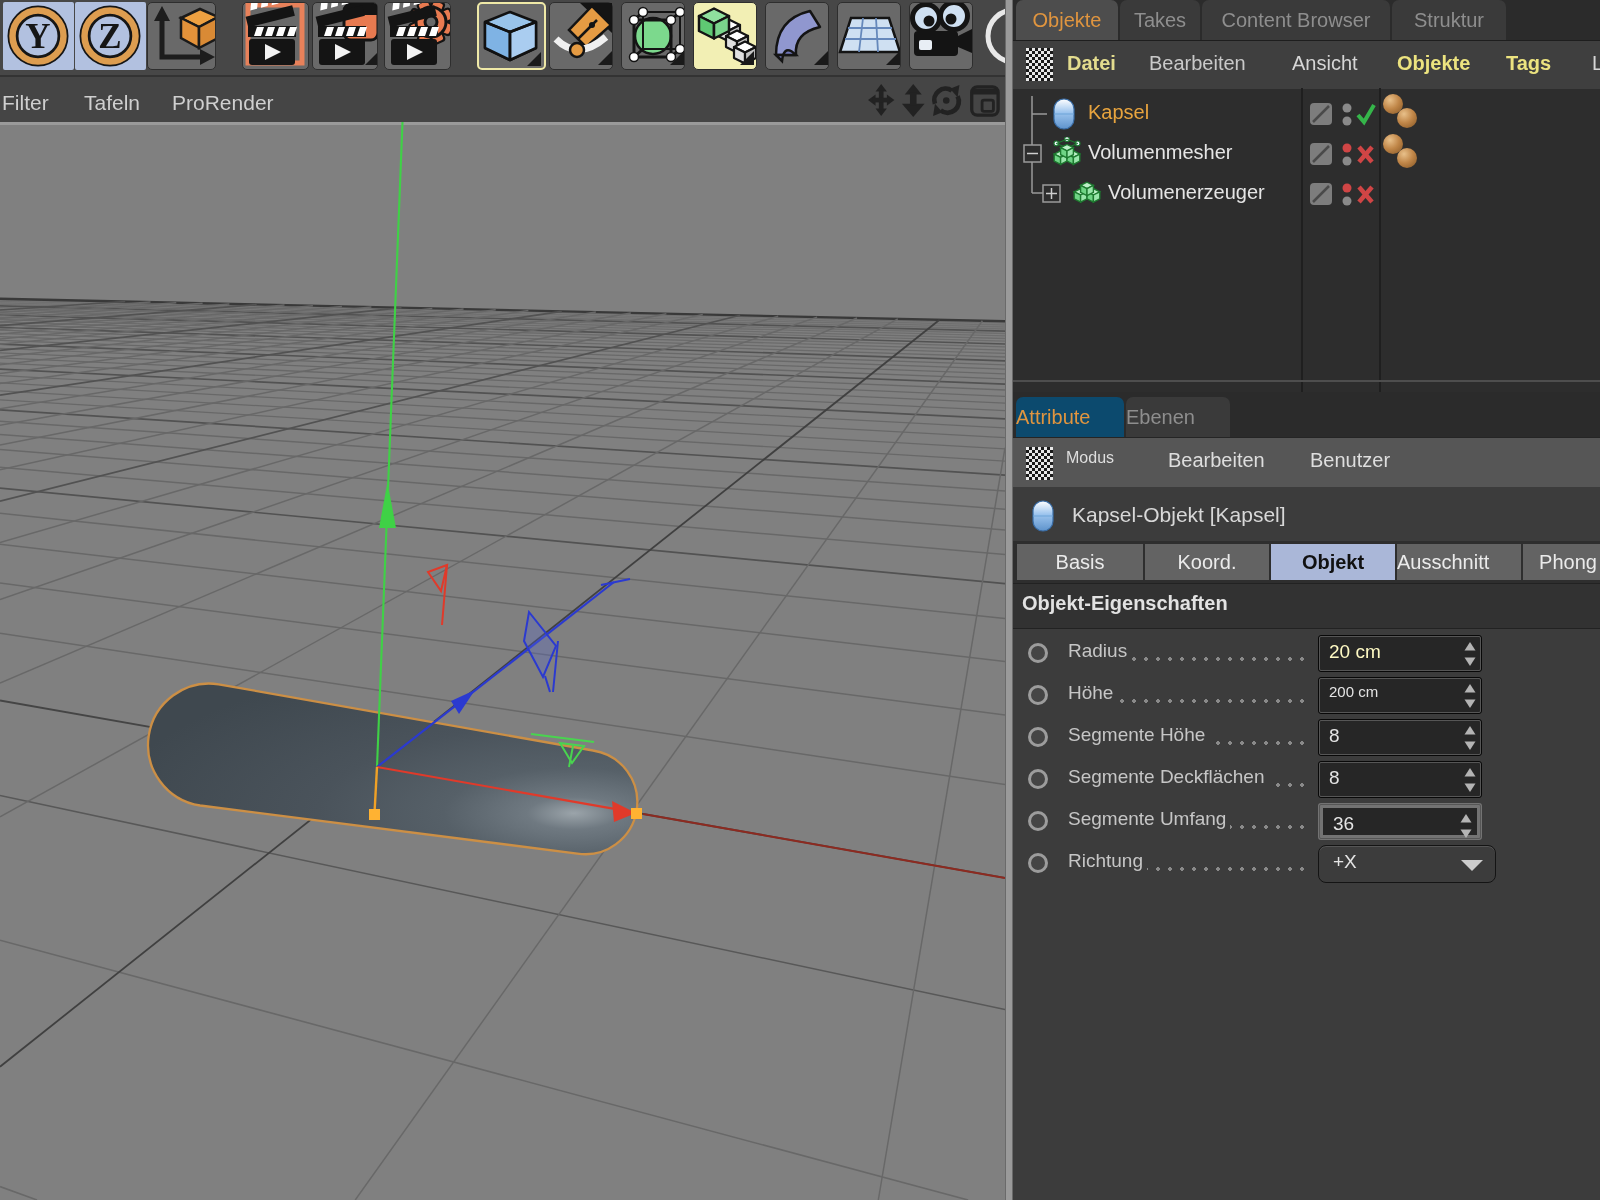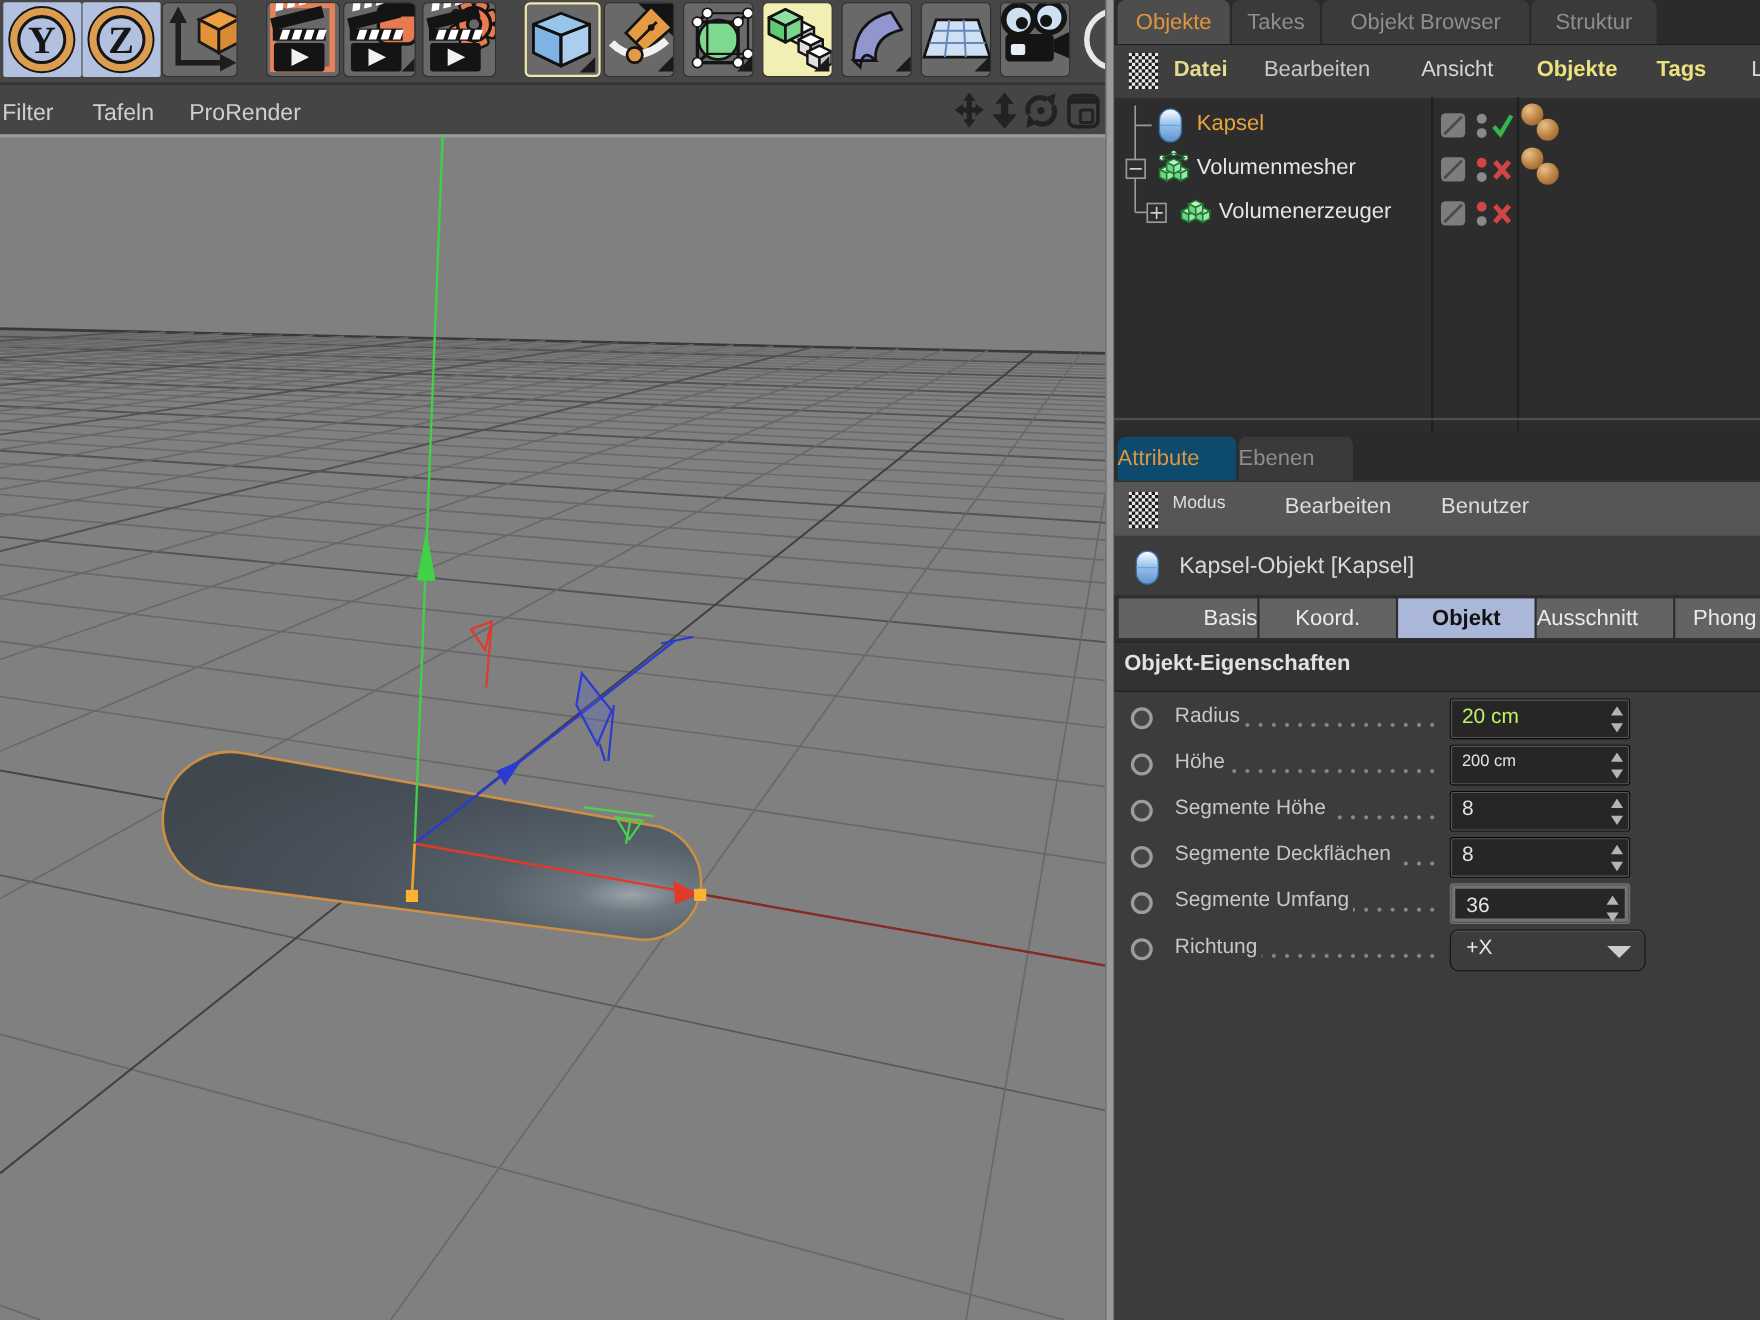--- a/index.html
+++ b/index.html
@@ -351,21 +351,21 @@
 
 </svg>
 </div>
 
 <div style="position:absolute;left:1005px;top:0;width:8px;height:1200px;background:#9a9a9a;border-left:1px solid #6a6a6a;border-right:1px solid #6a6a6a;box-sizing:border-box"></div>
 
 <div style="position:absolute;left:1013px;top:0;width:587px;height:392px;background:#2d2d2d">
  <div style="position:absolute;left:0;top:0;width:587px;height:40px;background:#2b2b2b"></div>
  <div style="position:absolute;left:3px;top:0px;width:102px;height:40px;background:#4d4d4d;border-radius:7px 7px 0 0;color:#e0953f;font-size:20px;text-align:center;line-height:40px">Objekte</div>
     <div style="position:absolute;left:107px;top:0px;width:80px;height:40px;background:#3a3a3a;border-radius:7px 7px 0 0;color:#8e8e8e;font-size:20px;text-align:center;line-height:40px">Takes</div>
-    <div style="position:absolute;left:189px;top:0px;width:188px;height:40px;background:#3a3a3a;border-radius:7px 7px 0 0;color:#8e8e8e;font-size:20px;text-align:center;line-height:40px">Objekt Browser</div>
+    <div style="position:absolute;left:189px;top:0px;width:188px;height:40px;background:#3a3a3a;border-radius:7px 7px 0 0;color:#8e8e8e;font-size:20px;text-align:center;line-height:40px">Content Browser</div>
     <div style="position:absolute;left:379px;top:0px;width:114px;height:40px;background:#3a3a3a;border-radius:7px 7px 0 0;color:#8e8e8e;font-size:20px;text-align:center;line-height:40px">Struktur</div>
  <div style="position:absolute;left:0;top:40px;width:587px;height:48px;background:#3f3f3f;border-top:1px solid #1e1e1e"></div>
  <svg width="27" height="33" style="position:absolute;left:13px;top:48px">
       <rect width="27" height="33" fill="#1a1a1a"></rect>
       <rect x="0" y="0" width="3" height="3" fill="#e8e8e8"></rect>
       <rect x="6" y="0" width="3" height="3" fill="#e8e8e8"></rect>
       <rect x="12" y="0" width="3" height="3" fill="#e8e8e8"></rect>
       <rect x="18" y="0" width="3" height="3" fill="#e8e8e8"></rect>
       <rect x="24" y="0" width="3" height="3" fill="#e8e8e8"></rect>
       <rect x="3" y="3" width="3" height="3" fill="#e8e8e8"></rect>
@@ -596,34 +596,34 @@
 <stop offset="0" stop-color="#ffffff"></stop>
           <stop offset="0.45" stop-color="#9cc4ee"></stop>
           <stop offset="1" stop-color="#5e93cc"></stop>
         </linearGradient>
       </defs>
 <rect x="1" y="1" width="20" height="30" rx="10" fill="url(#cg2)" stroke="#3a6ea8" stroke-width="1.2"></rect>
 <path d="M1,16 L21,16" stroke="#6da3d8" stroke-width="1"></path>
 </svg></div>
 <span style="position:absolute;left:1072px;top:503px;font-size:21px;color:#d8d8d8">Kapsel-Objekt [Kapsel]</span>
 <div style="position:absolute;left:1013px;top:541px;width:587px;height:42px;background:#2e2e2e"></div>
-<div style="position:absolute;left:1017px;top:544px;width:126px;height:36px;background:#636363;color:#ebebeb;font-weight:normal;font-size:20px;text-align:right;line-height:36px">Basis</div>
+<div style="position:absolute;left:1017px;top:544px;width:126px;height:36px;background:#636363;color:#ebebeb;font-weight:normal;font-size:20px;text-align:center;line-height:36px">Basis</div>
 <div style="position:absolute;left:1145px;top:544px;width:124px;height:36px;background:#636363;color:#ebebeb;font-weight:normal;font-size:20px;text-align:center;line-height:36px">Koord.</div>
 <div style="position:absolute;left:1271px;top:544px;width:124px;height:36px;background:#aab7d8;color:#111;font-weight:bold;font-size:20px;text-align:center;line-height:36px">Objekt</div>
 <div style="position:absolute;left:1397px;top:544px;width:124px;height:36px;background:#636363;color:#ebebeb;font-weight:normal;font-size:20px;line-height:36px">Ausschnitt</div>
 <div style="position:absolute;left:1523px;top:544px;width:90px;height:36px;background:#636363;color:#ebebeb;font-weight:normal;font-size:20px;text-align:center;line-height:36px">Phong</div>
 <div style="position:absolute;left:1013px;top:583px;width:587px;height:44px;background:#323232;border-top:1px solid #222;border-bottom:1px solid #222">
 <span style="position:absolute;left:9px;top:8px;font-size:20px;font-weight:bold;color:#e2e2e2">Objekt-Eigenschaften</span>
   </div>
 <svg width="26" height="26" style="position:absolute;left:1026px;top:641px">
     <circle cx="12" cy="12" r="8.5" fill="#454545" stroke="#9c9c9c" stroke-width="3"></circle>
   </svg>
 <div style="position:absolute;left:1068px;top:640px;width:244px;height:26px;overflow:hidden;white-space:nowrap"><span style="font-size:19px;color:#c6c6c6;background:#3c3c3c;position:relative;z-index:1;padding-right:4px">Radius</span><div style="position:absolute;left:0;right:6px;top:17px;height:4px;z-index:0;background-image:radial-gradient(circle,#8a8a8a 1.6px,transparent 1.8px);background-size:12px 4px"></div></div>
 <div style="position:absolute;left:1318px;top:635px;width:164px;height:37px;box-sizing:border-box;background:#262626;border:1px solid #080808;outline:1px solid #565656;outline-offset:-2px;border-radius:3px">
-    <span style="position:absolute;left:10px;top:5px;font-size:19px;color:#bef264">20 cm</span>
+    <span style="position:absolute;left:10px;top:5px;font-size:19px;color:#fef9c3">20 cm</span>
     <svg width="14" height="24" style="position:absolute;right:4px;top:6px">
       <polygon points="7,0 1.5,8.5 12.5,8.5" fill="#b4b4b4"></polygon>
       <polygon points="7,24 1.5,15.5 12.5,15.5" fill="#b4b4b4"></polygon>
     </svg>
   </div>
 <svg width="26" height="26" style="position:absolute;left:1026px;top:683px">
     <circle cx="12" cy="12" r="8.5" fill="#454545" stroke="#9c9c9c" stroke-width="3"></circle>
   </svg>
 <div style="position:absolute;left:1068px;top:682px;width:244px;height:26px;overflow:hidden;white-space:nowrap"><span style="font-size:19px;color:#c6c6c6;background:#3c3c3c;position:relative;z-index:1;padding-right:4px">Höhe</span><div style="position:absolute;left:0;right:6px;top:17px;height:4px;z-index:0;background-image:radial-gradient(circle,#8a8a8a 1.6px,transparent 1.8px);background-size:12px 4px"></div></div>
 <div style="position:absolute;left:1318px;top:677px;width:164px;height:37px;box-sizing:border-box;background:#262626;border:1px solid #080808;outline:1px solid #565656;outline-offset:-2px;border-radius:3px">

